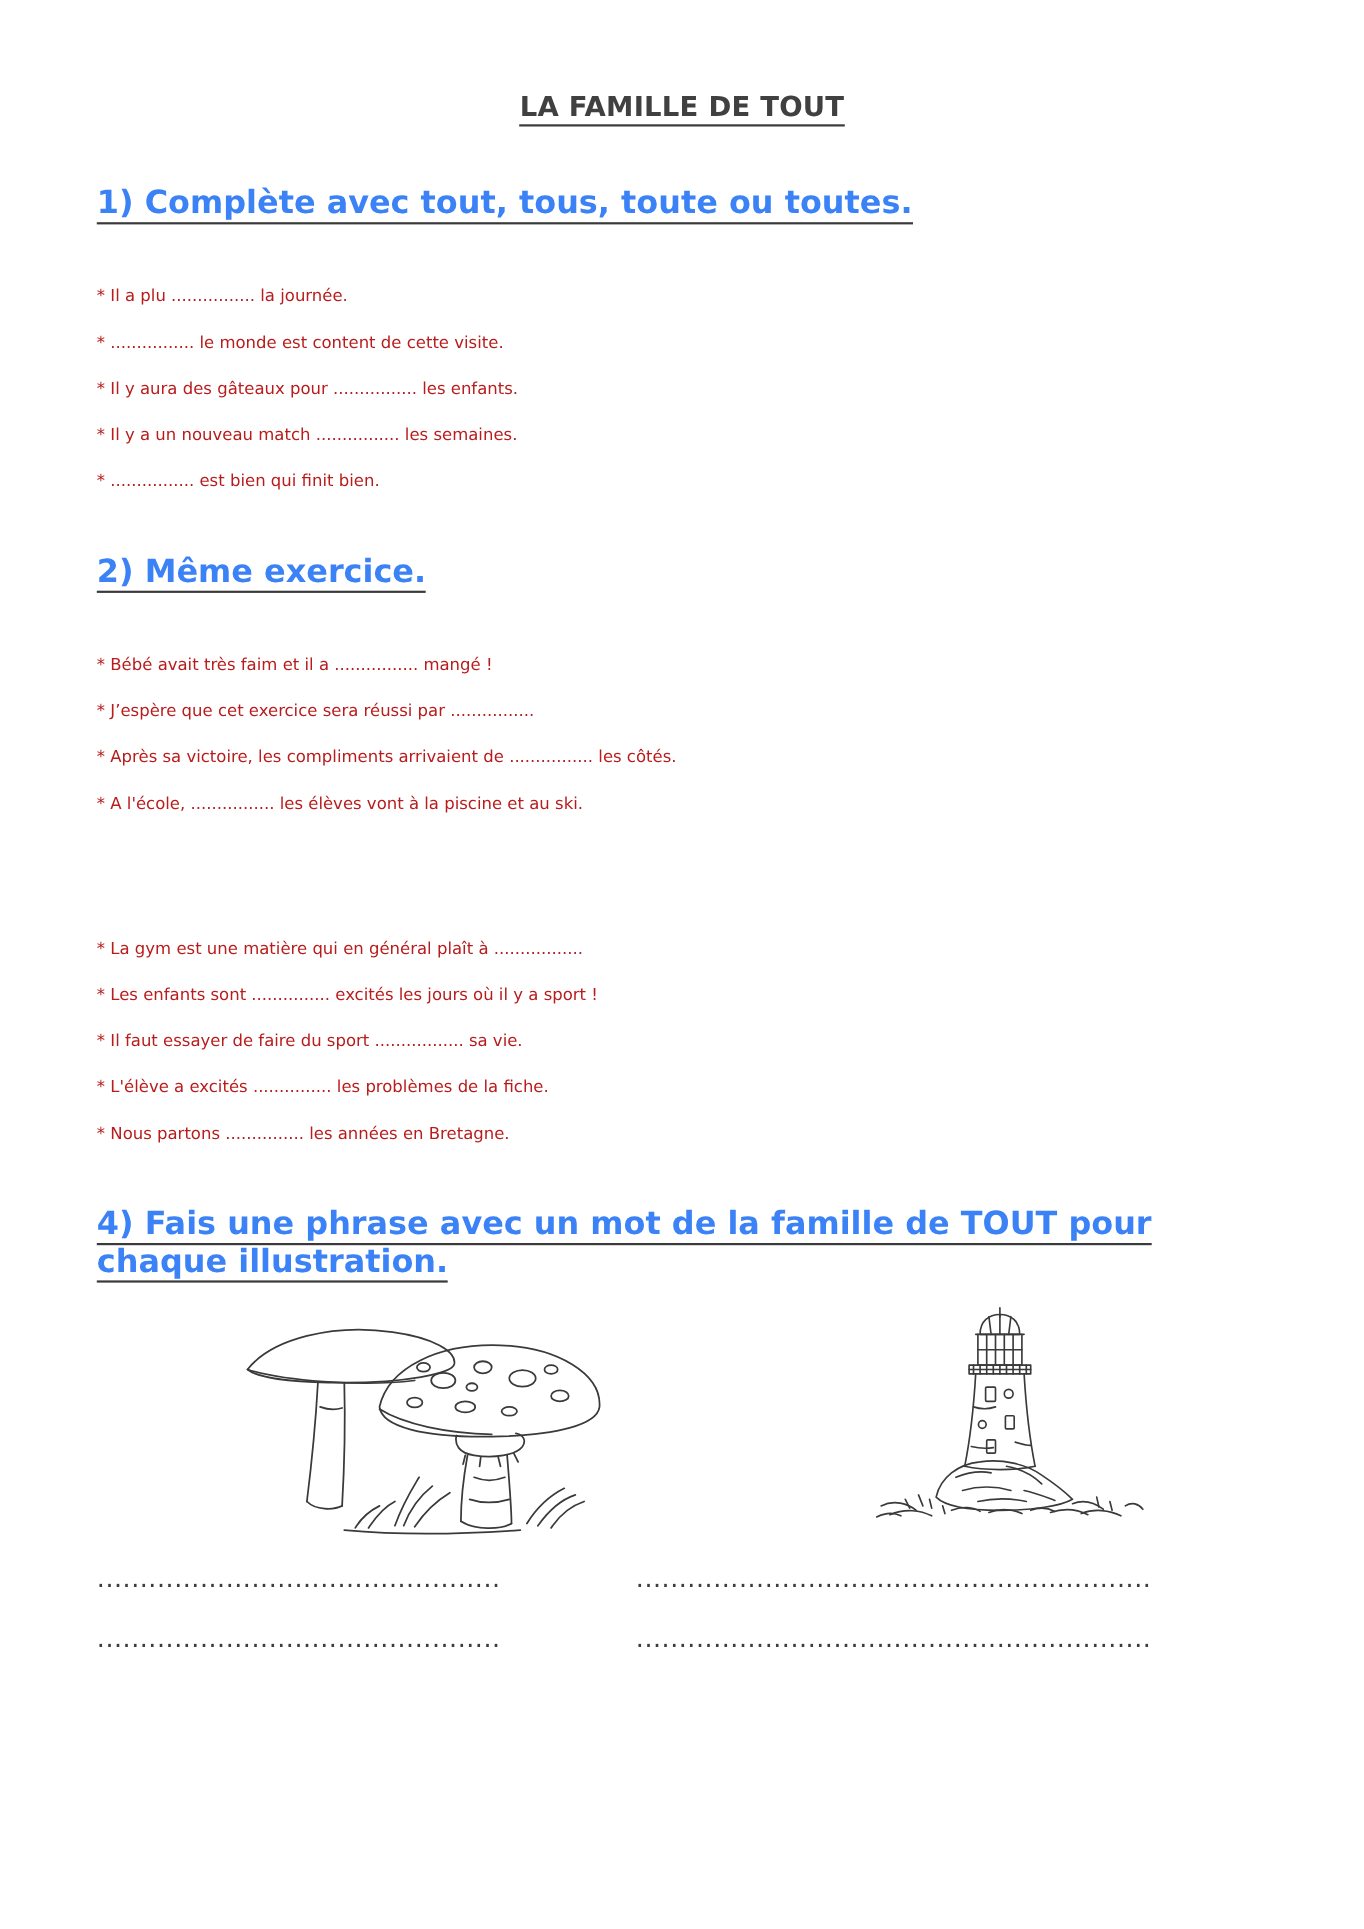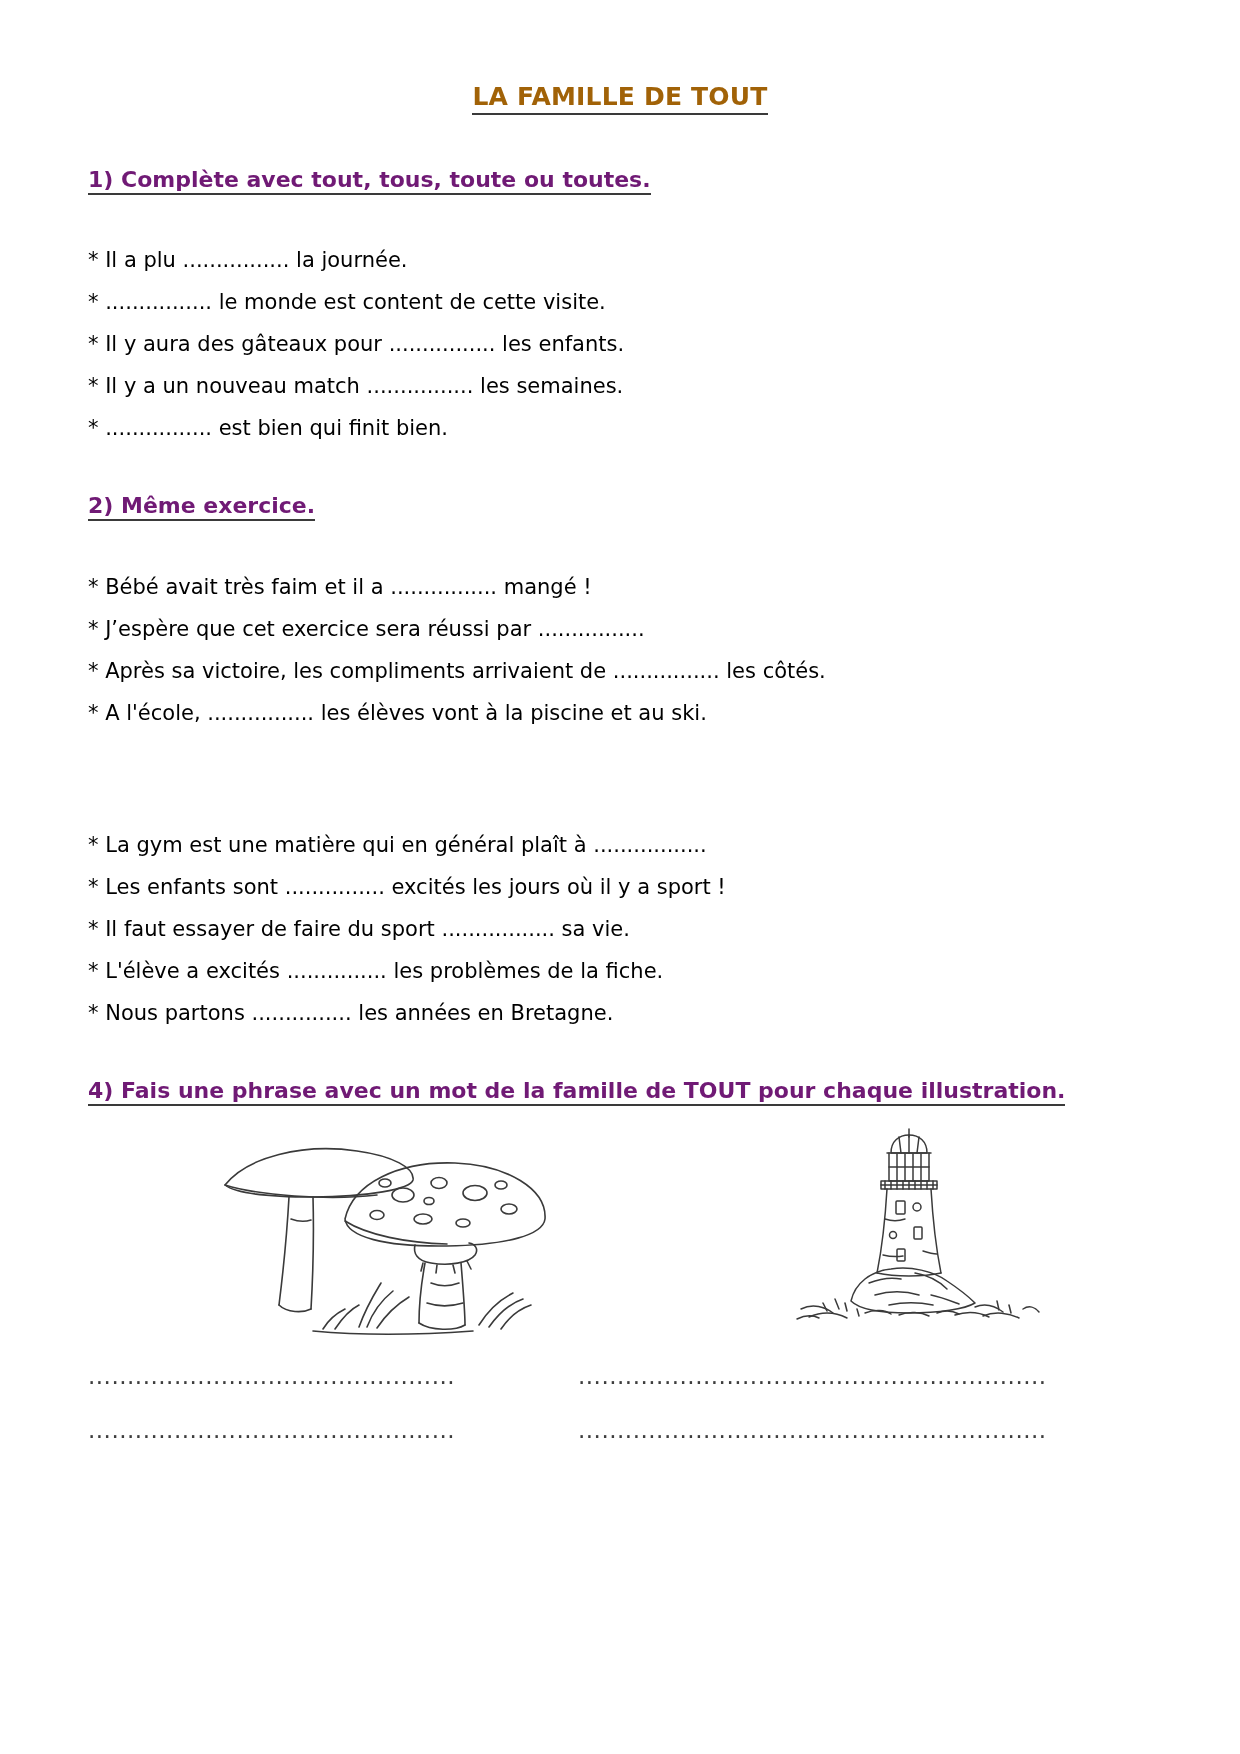--- a/index.html
+++ b/index.html
@@ -28,52 +28,52 @@
     top: 0;
     width: 1064px;
   }
 
   
   .doc-title {
     text-align: center;
     font-size: 25px;
     font-weight: bold;
     letter-spacing: 0.2px;
-    color: #a16207;
+    color: #404040;
     margin-top: 82px;
     margin-bottom: 0;
   }
   .doc-title span {
     border-bottom: 2px solid #3a3a3a;
     padding-bottom: 2px;
   }
 
   
   .section-heading {
-    font-size: 22px;
+    font-size: 29px;
     font-weight: bold;
-    color: #701a75;
+    color: #3b82f6;
     margin: 0;
     line-height: 1.2;
   }
   .section-heading span {
     border-bottom: 2px solid #3a3a3a;
     padding-bottom: 1px;
   }
 
   
   .ex-list {
     list-style: none;
     margin: 0;
     padding: 0;
   }
   .ex-item {
-    font-size: 21px;
+    font-size: 15px;
     line-height: 42px;
-    color: #000000;
+    color: #b91c1c;
     white-space: pre-wrap;
   }
 
   .gap-1 { height: 56px; }
   .gap-2 { height: 46px; }
   .gap-3 { height: 44px; }
 
   
   .illustrations {
     display: flex;

